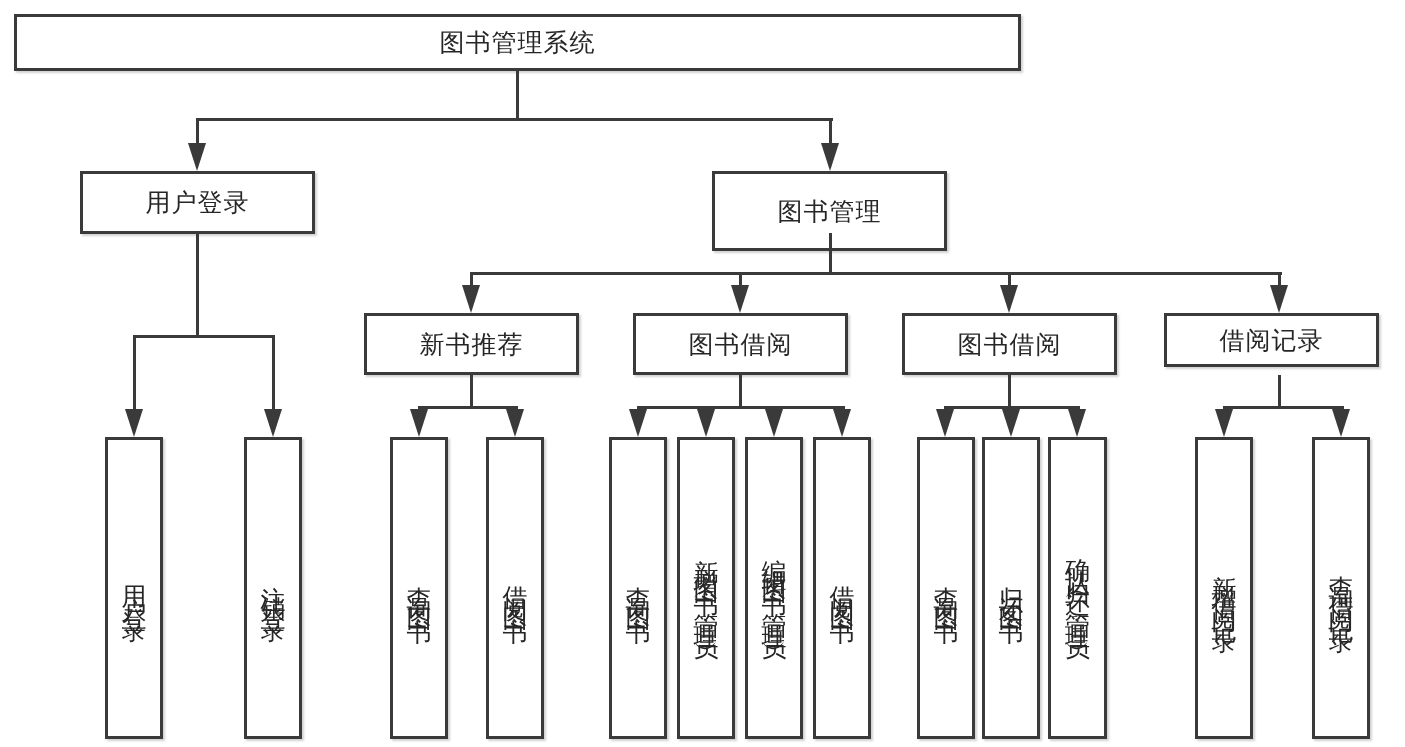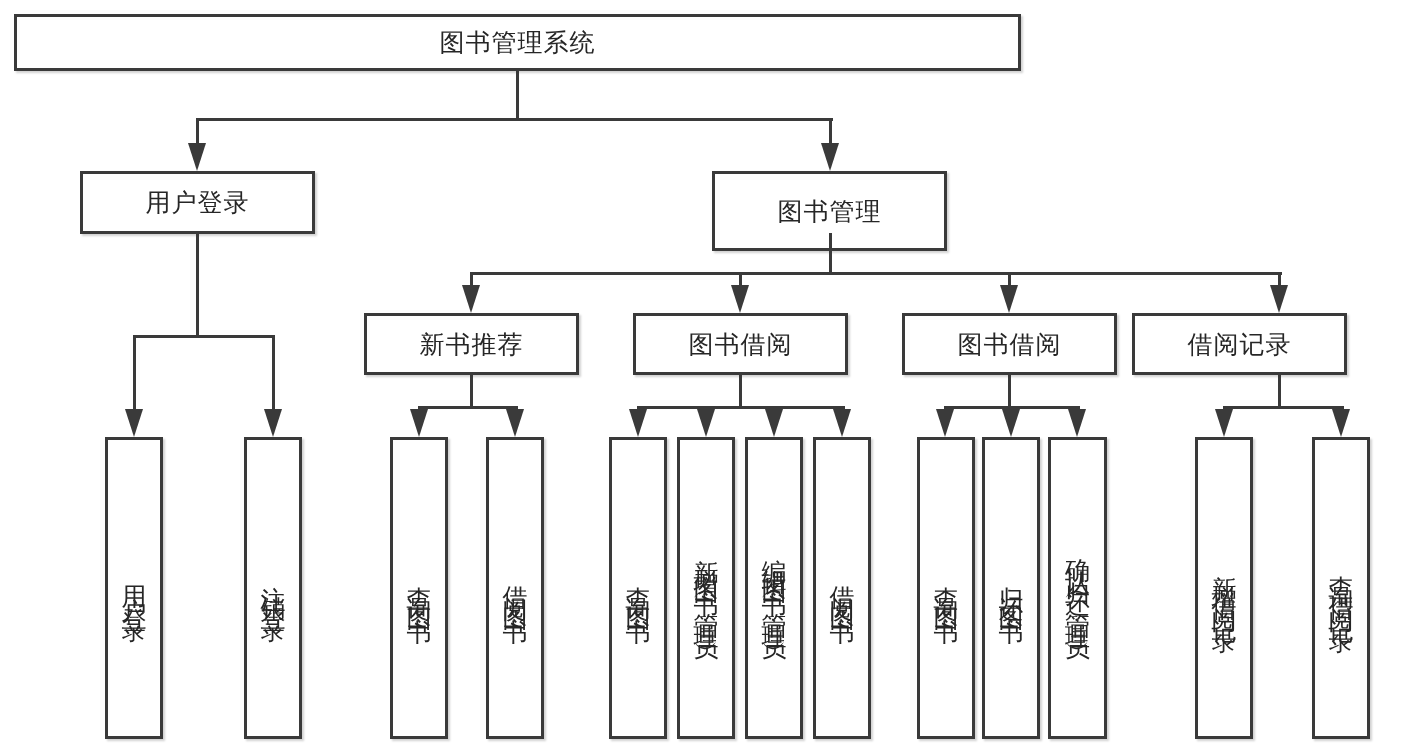--- a/index.html
+++ b/index.html
@@ -92,21 +92,21 @@
   <div class="lv" style="left:739px;top:272px;height:16px"></div>
   <div class="ar" style="left:731px;top:285px"></div>
   <div class="lv" style="left:1008px;top:272px;height:16px"></div>
   <div class="ar" style="left:1000px;top:285px"></div>
   <div class="lv" style="left:1278px;top:272px;height:16px"></div>
   <div class="ar" style="left:1270px;top:285px"></div>
 
   <div class="node h" style="left:364px;top:313px;width:215px;height:62px">新书推荐</div>
   <div class="node h" style="left:633px;top:313px;width:215px;height:62px">图书借阅</div>
   <div class="node h" style="left:902px;top:313px;width:215px;height:62px">图书借阅</div>
-  <div class="node h" style="left:1132px;top:313px;width:215px;height:62px">借阅记录</div>
+  <div class="node h" style="left:1164px;top:313px;width:215px;height:54px">借阅记录</div>
 
   <div class="lv" style="left:470px;top:375px;height:34px"></div>
   <div class="lh" style="left:418px;top:406px;width:100px"></div>
   <div class="lv" style="left:418px;top:406px;height:8px"></div>
   <div class="ar" style="left:410px;top:409px"></div>
   <div class="lv" style="left:514px;top:406px;height:8px"></div>
   <div class="ar" style="left:506px;top:409px"></div>
 
   <div class="lv" style="left:739px;top:375px;height:34px"></div>
   <div class="lh" style="left:637px;top:406px;width:208px"></div>

